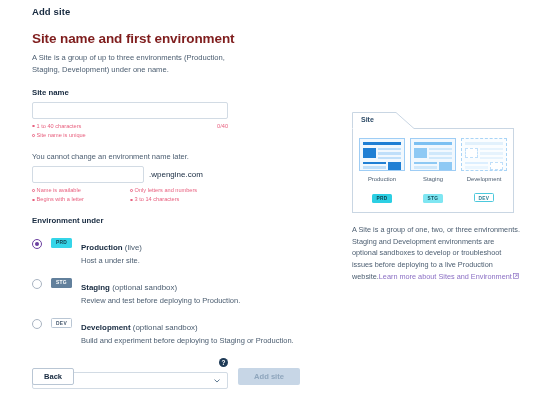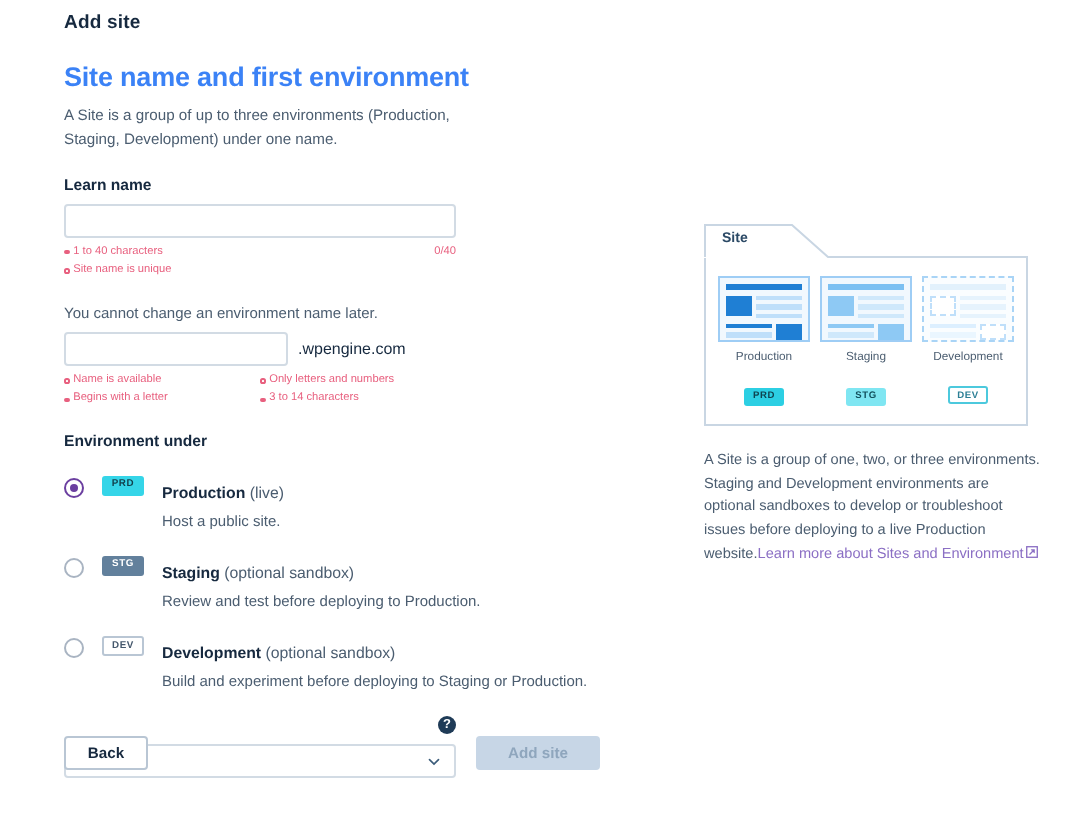--- a/index.html
+++ b/index.html
@@ -24,21 +24,21 @@
     font-size: 9.5px;
     font-weight: bold;
     color: #16293f;
     letter-spacing: .1px;
     margin-bottom: 14px;
   }
 
   .h1 {
     font-size: 13.5px;
     font-weight: bold;
-    color: #3b82f6;
+    color: #7f1d1d;
     letter-spacing: -.1px;
     margin: 0 0 6px 0;
   }
 
   .lede {
     font-size: 7.6px;
     line-height: 1.55;
     color: #4b5d70;
     width: 196px;
     margin-bottom: 12px;
@@ -362,21 +362,21 @@
 
 <div class="page">
 
   <div class="form-col">
 
     <div class="crumb-title">Add site</div>
 
     <div class="h1">Site name and first environment</div>
     <div class="lede">A Site is a group of up to three environments (Production, Staging, Development) under one name.</div>
 
-    <div class="field-label">Learn name</div>
+    <div class="field-label">Site name</div>
     <input class="text-input" type="text" placeholder="" style="">
     <div class="hints single">
       <div class="hints-row">
         <span class="hint">
           <span class="dot"></span>
           <span>1 to 40 characters</span>
         </span>
         <span class="counter">0/40</span>
       </div>
       <div class="hints-row">
@@ -422,21 +422,21 @@
 
       <div class="opt-block">
         <div class="opt">
           <span class="radio on"></span>
           <span class="badge prd">PRD</span>
           <span class="opt-text">
             <span class="opt-title">
               <span>Production</span>
               <span class="muted">(live)</span>
             </span>
-            <span class="opt-desc" style="display:block">Host a public site.</span>
+            <span class="opt-desc" style="display:block">Host a under site.</span>
           </span>
         </div>
 
         <div class="opt">
           <span class="radio"></span>
           <span class="badge stg">STG</span>
           <span class="opt-text">
             <span class="opt-title">
               <span>Staging</span>
               <span class="muted">(optional sandbox)</span>

